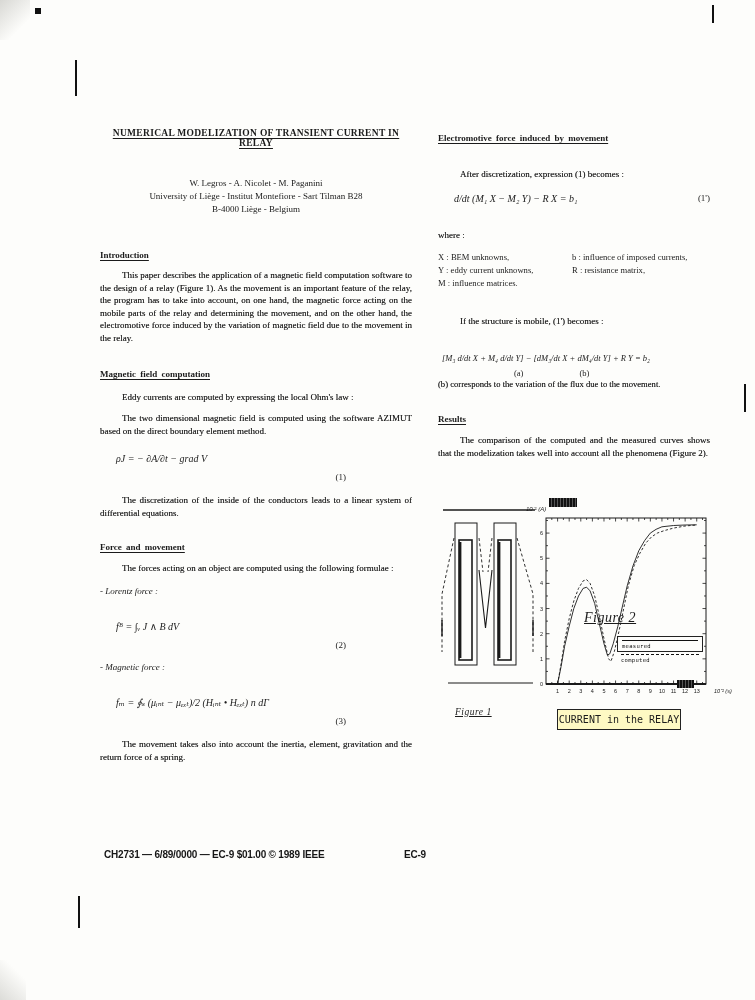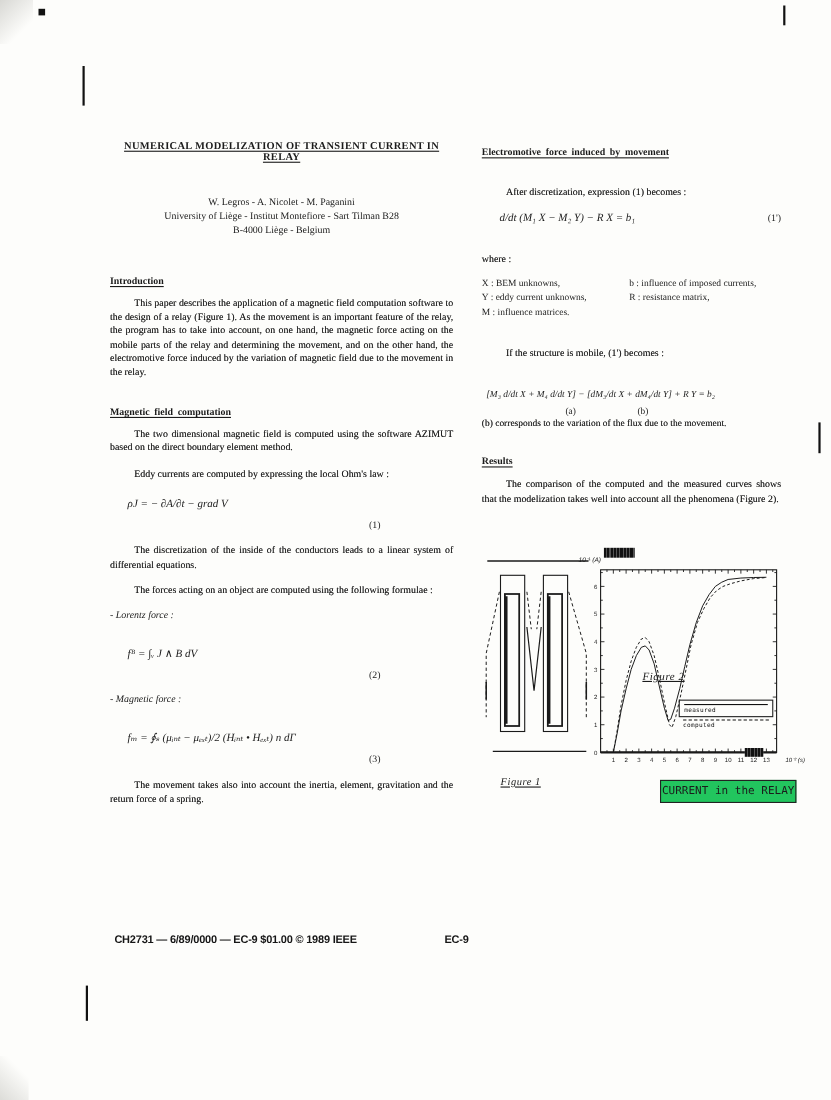--- a/index.html
+++ b/index.html
@@ -36,36 +36,36 @@
   .eqrow .eq{flex:1;}
   .eqrow .num{font-size:9px;padding-left:6px;}
   .defs{display:grid;grid-template-columns:128px 1fr;column-gap:6px;font-size:8.6px;line-height:13px;}
   .ab-row{display:flex;gap:56px;padding-left:76px;font-size:8.5px;margin-top:5px;}.mt9{margin-top:9px;}.mt10{margin-top:10px;}
   .mt12{margin-top:12px;}.mt14{margin-top:25px;}.mt16{margin-top:16px;}
   .mt20{margin-top:20px;}.mt22{margin-top:22px;}.mt24{margin-top:24px;}.mt36{margin-top:36px;}
   .fig1-wrap{position:absolute;left:438px;top:502px;width:100px;}
   .figcap{font-style:italic;text-decoration:underline;font-size:9.5px;letter-spacing:.5px;}
   .fig1-cap{position:absolute;left:455px;top:707px;}
   .fig2-wrap{position:absolute;left:524px;top:496px;width:222px;height:222px;}
-  .fig2-cap{position:absolute;left:60px;top:114px;font-size:10px;}
+  .fig2-cap{position:absolute;left:60px;top:114px;font-size:14px;}
   .badge-top{left:25px;top:2px;width:28px;height:9px;}
   .badge-bottom{left:153px;top:184px;width:17px;height:8px;}
   .fig2-wrap .artifact{background:repeating-linear-gradient(90deg,#111 0 2px,#555 2px 3px);}
   .legend{position:absolute;left:93px;top:140px;width:86px;font-size:5.5px;
     font-family:"DejaVu Sans Mono",monospace;color:#111;}
   .legend-box{border:1px solid #222;padding:3px 4px 2px 4px;}
   .lg-line{display:block;border-top:1.2px solid #111;margin-bottom:2px;}
   .lg-line.dashed{border-top-style:dashed;}
   .lg-label{display:block;letter-spacing:.3px;}
   .lg-entry2{padding:2px 4px 0 4px;}
   .current-box{
-    position:absolute;left:600px;top:709px;width:122px;height:19px;
+    position:absolute;left:557px;top:709px;width:122px;height:19px;
     border:1.3px solid #222;display:flex;align-items:center;justify-content:center;
     font-family:"DejaVu Sans Mono",monospace;font-size:10px;letter-spacing:0px;
-    color:#1b1b1b;background:#22c55e;
+    color:#1b1b1b;background:#fef9c3;
   }
   .footer{position:absolute;top:849px;font-size:10px;font-weight:bold;
     font-family:"Liberation Sans",sans-serif;letter-spacing:-.2px;color:#161616;}
   .footer-left{left:104px;}
   .footer-right{left:404px;}
   svg text{font-family:"Liberation Sans",sans-serif;}
 </style>
 </head>
 <body>
 
@@ -80,26 +80,27 @@
 <div class="col col-left">
   <div class="title">NUMERICAL MODELIZATION OF TRANSIENT CURRENT IN RELAY</div>
   <div class="authors">W. Legros - A. Nicolet - M. Paganini</div>
   <div class="affil">University of Liège - Institut Montefiore - Sart Tilman B28</div>
   <div class="affil">B-4000 Liège - Belgium</div>
 
   <div class="heading mt36">Introduction</div>
   <div class="para mt9">This paper describes the application of a magnetic field computation software to the design of a relay (Figure 1). As the movement is an important feature of the relay, the program has to take into account, on one hand, the magnetic force acting on the mobile parts of the relay and determining the movement, and on the other hand, the electromotive force induced by the variation of magnetic field due to the movement in the relay.</div>
 
   <div class="heading mt24">Magnetic field computation</div>
+  <div class="para mt12">Eddy currents are computed by expressing the local Ohm's law :</div>
   <div class="para mt9">The two dimensional magnetic field is computed using the software AZIMUT based on the direct boundary element method.</div>
-  <div class="para mt12">Eddy currents are computed by expressing the local Ohm's law :</div>
   <div class="eq mt16">ρJ = − ∂A/∂t − grad V</div>
   <div class="eqnum">(1)</div>
   <div class="para mt12">The discretization of the inside of the conductors leads to a linear system of differential equations.</div>
 
+  <div class="heading mt22">Force and movement</div>
   <div class="para mt10">The forces acting on an object are computed using the following formulae :</div>
   <div class="label-line mt12">- Lorentz force :</div>
   <div class="eq mt14">fᴮ = ∫ᵥ J ∧ B dV</div>
   <div class="eqnum">(2)</div>
   <div class="label-line mt12">- Magnetic force :</div>
   <div class="eq mt14">fₘ = ∮ₛ (μᵢₙₜ − μₑₓₜ)/2 (Hᵢₙₜ • Hₑₓₜ) n dΓ</div>
   <div class="eqnum">(3)</div>
   <div class="para mt12">The movement takes also into account the inertia, element, gravitation and the return force of a spring.</div>
 </div>
 

